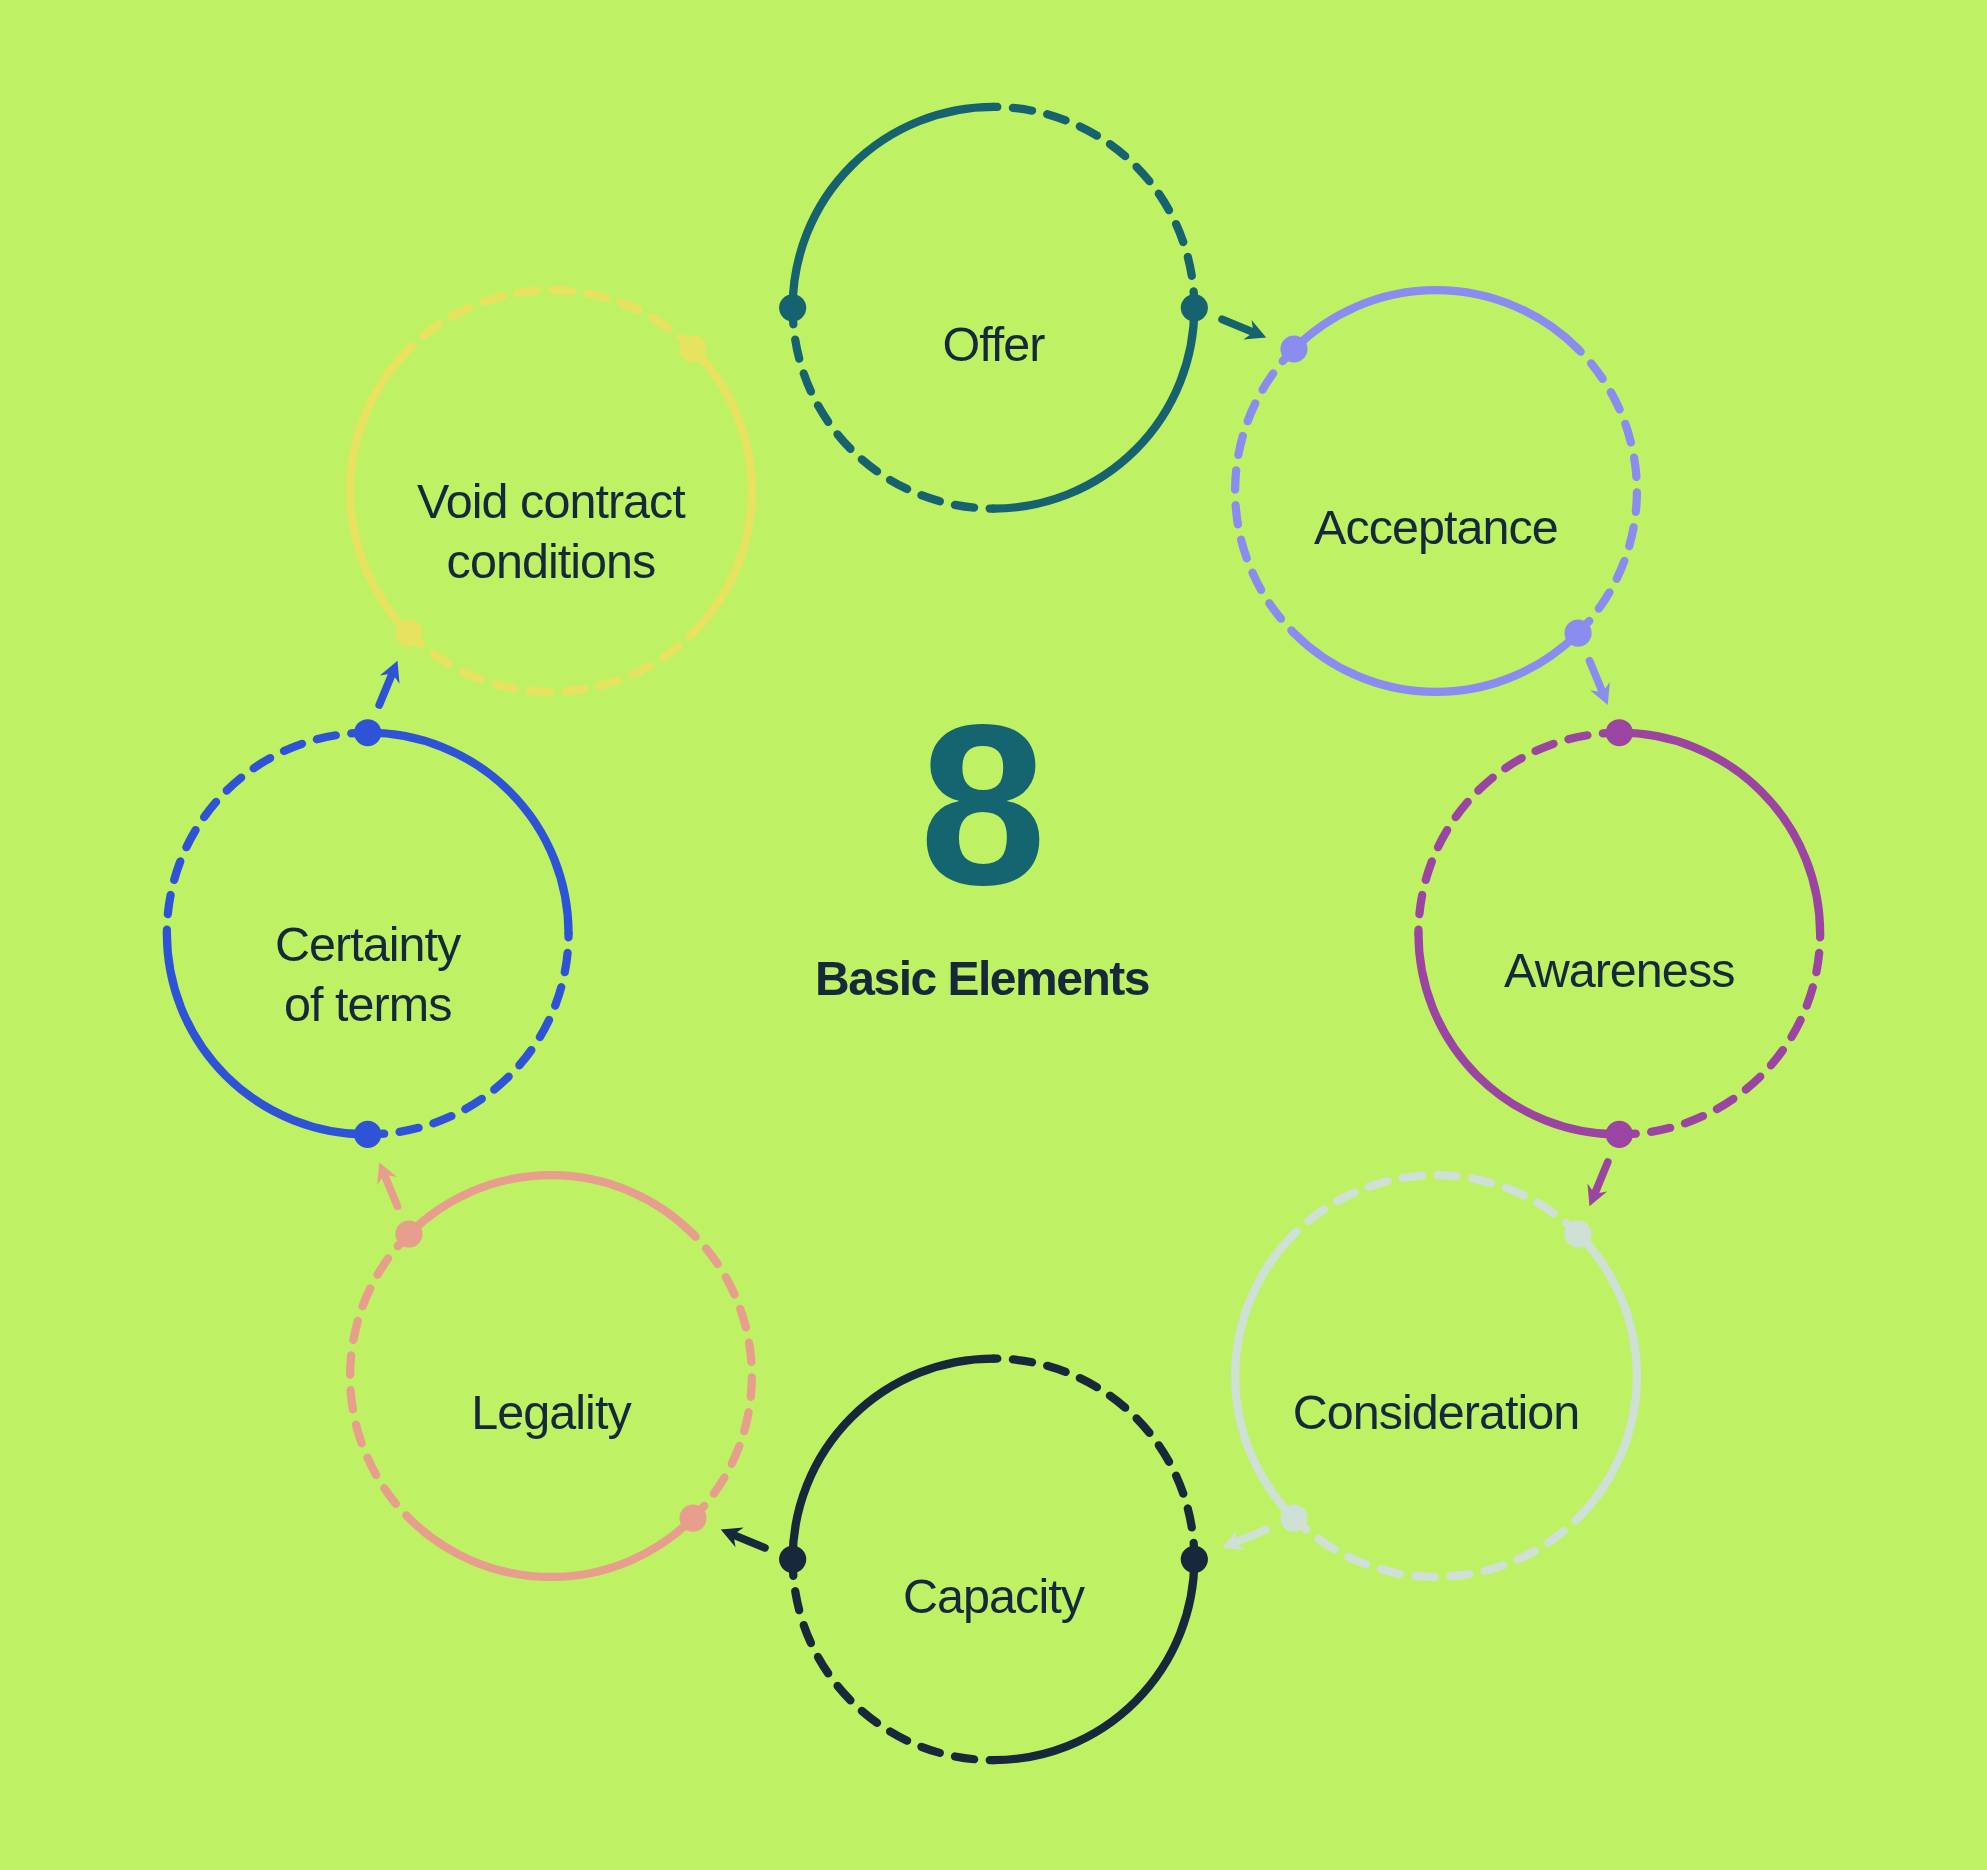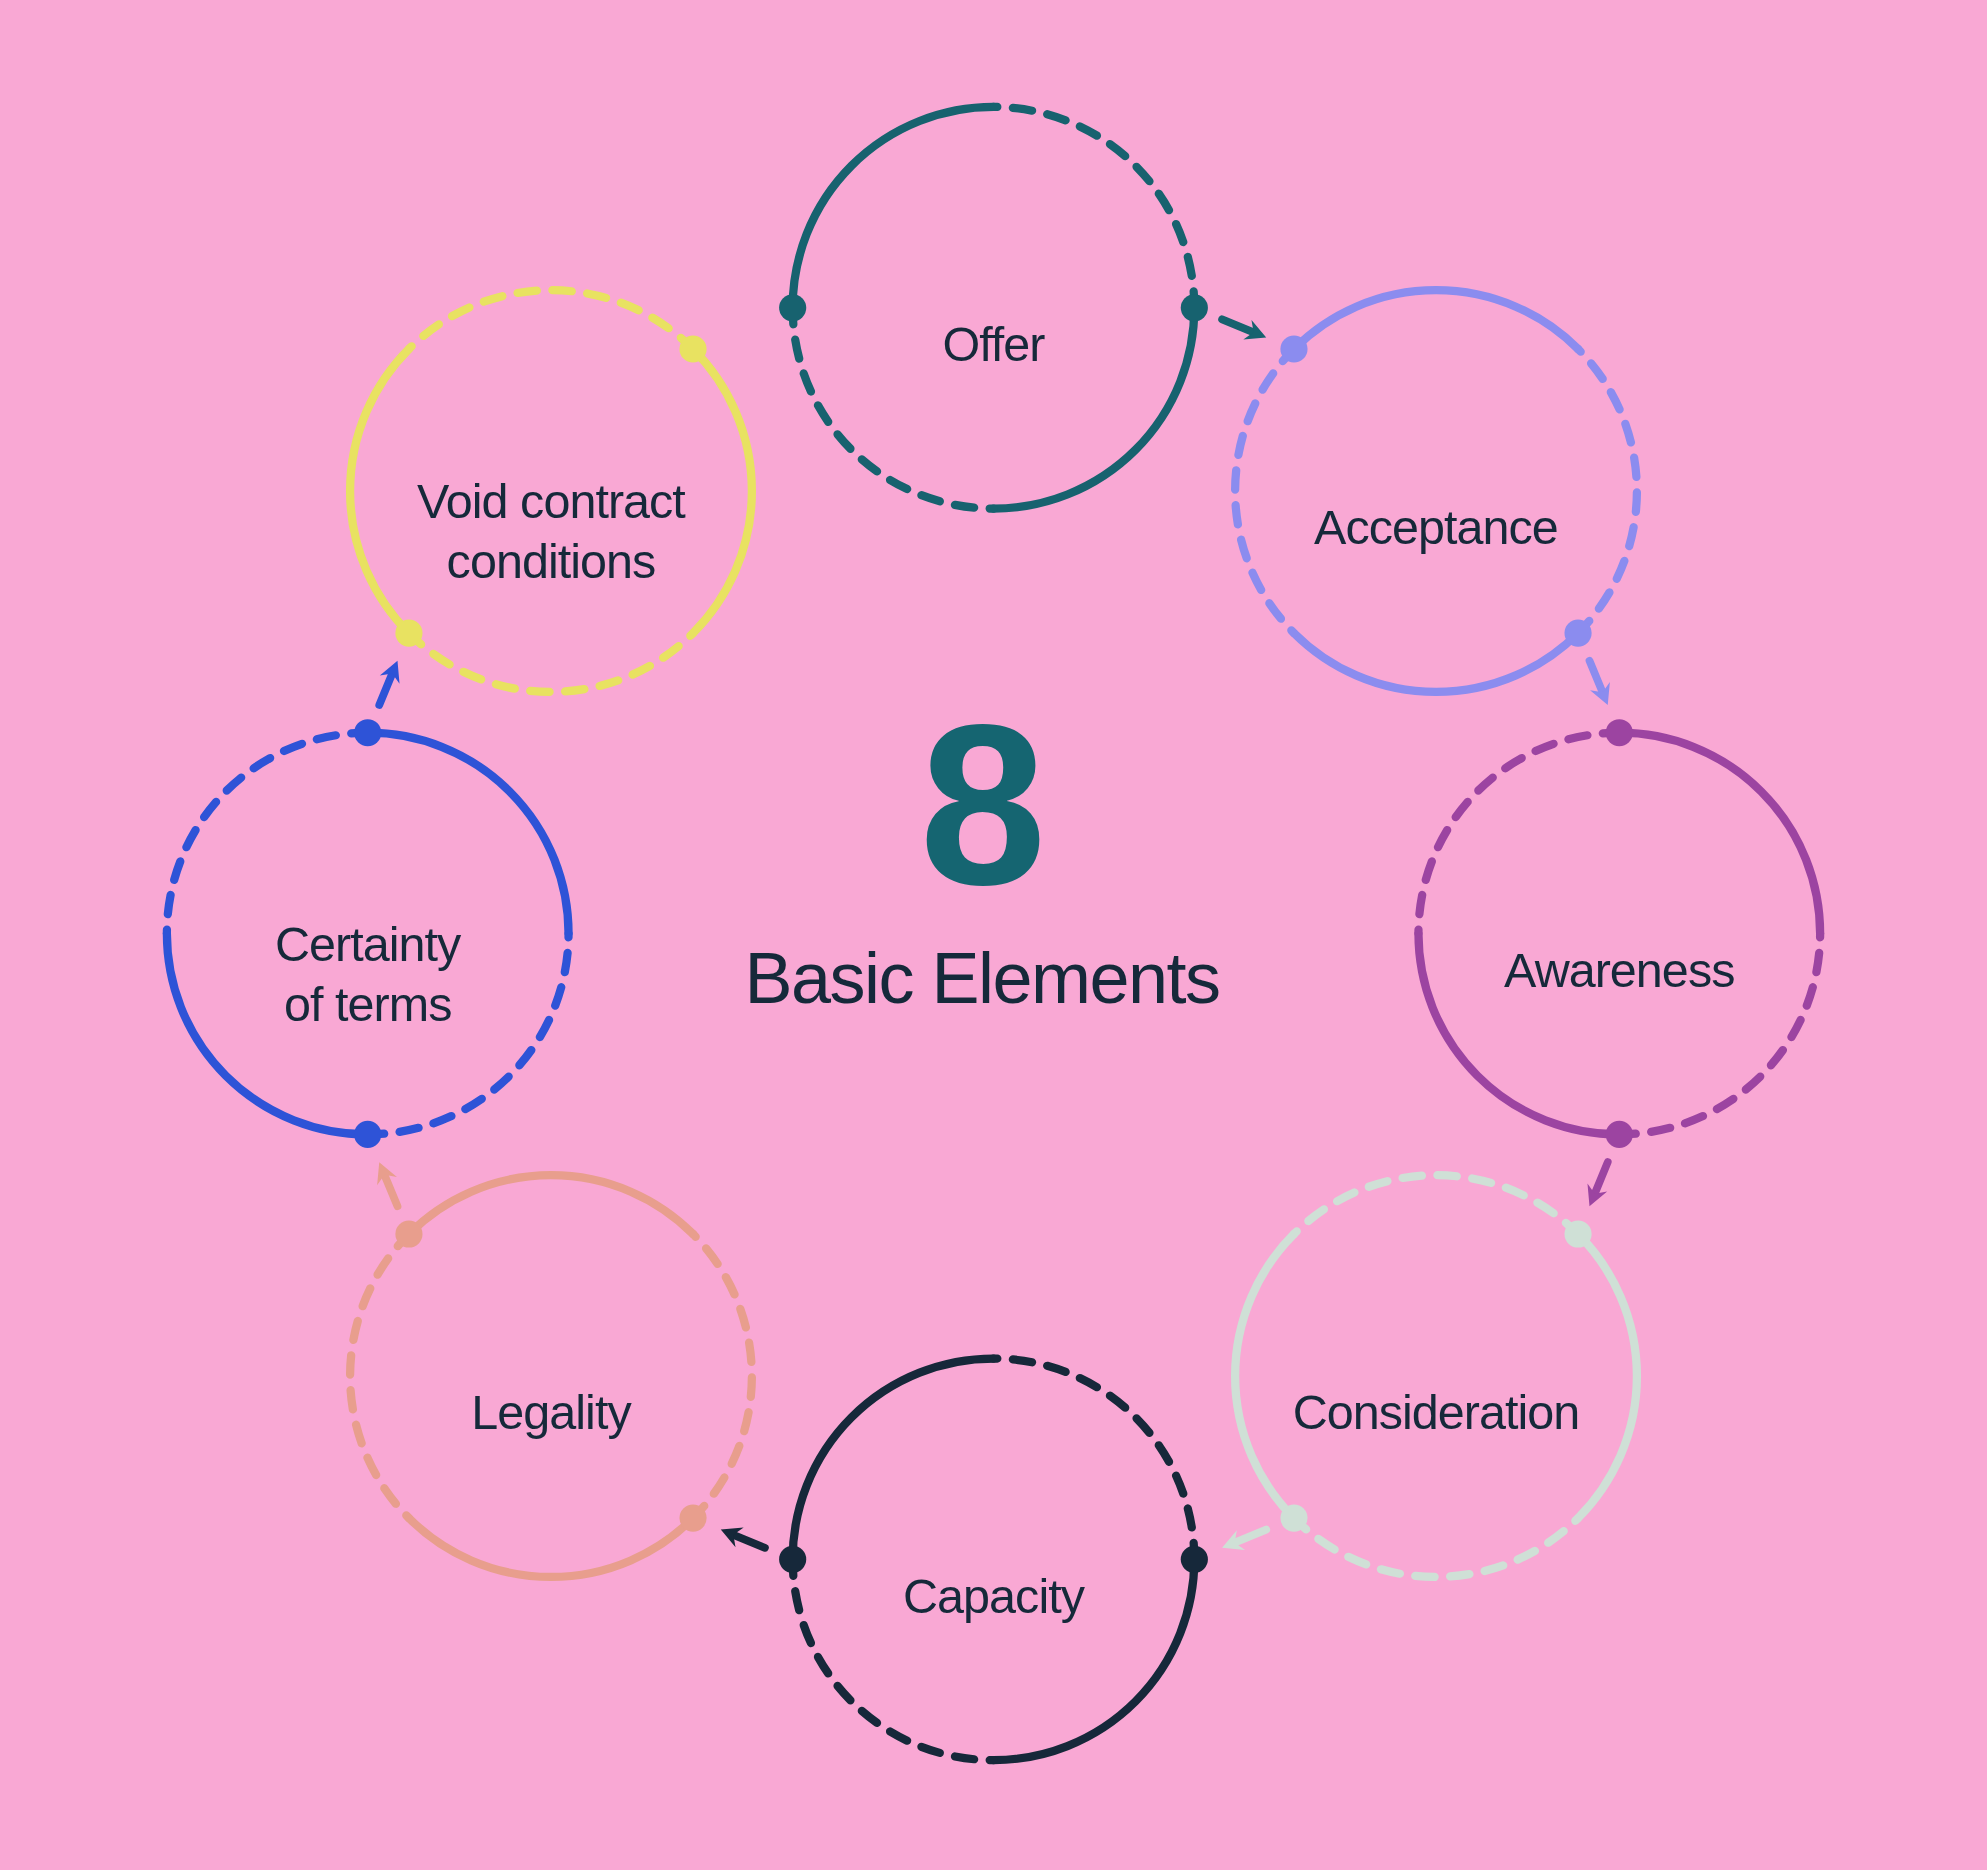--- a/index.html
+++ b/index.html
@@ -25,31 +25,31 @@
     white-space:nowrap;
   }
   .center-number{
     font-size:228px;
     line-height:184px;
     font-weight:bold;
     letter-spacing:-1.9px;
   }
   .center-title{
     margin-top:39px;
-    font-size:72px;
+    font-size:48px;
     line-height:85px;
-    font-weight:normal;
+    font-weight:bold;
     letter-spacing:-1.5px;
     text-align:center;
   }
 </style>
 </head>
 <body>
 
-<div class="canvas" style="background: #f9a8d4;">
+<div class="canvas" style="background: #bef264;">
 
   <svg id="diagram-svg" viewBox="0 0 2048 1928" xmlns="http://www.w3.org/2000/svg">
       <g>
         <path d="M 817.0 317.0 A 207 207 0 0 1 1024.0 110.0" fill="none" stroke="#17626f" stroke-width="8.5" stroke-linecap="round"></path>
         <path d="M 1024.0 110.0 A 207 207 0 0 1 1231.0 317.0" fill="none" stroke="#17626f" stroke-width="8.5" stroke-linecap="round" stroke-dasharray="20 16" stroke-dashoffset="-20"></path>
         <path d="M 1231.0 317.0 A 207 207 0 0 1 1024.0 524.0" fill="none" stroke="#17626f" stroke-width="8.5" stroke-linecap="round"></path>
         <path d="M 1024.0 524.0 A 207 207 0 0 1 817.0 317.0" fill="none" stroke="#17626f" stroke-width="8.5" stroke-linecap="round" stroke-dasharray="20 16" stroke-dashoffset="-20"></path>
         <circle cx="817.0" cy="317.0" r="14" fill="#17626f"></circle>
         <circle cx="1231.0" cy="317.0" r="14" fill="#17626f"></circle>
         <text x="1024.0" text-anchor="middle" fill="#16293a" class="node-label" y="372.0">Offer</text>

